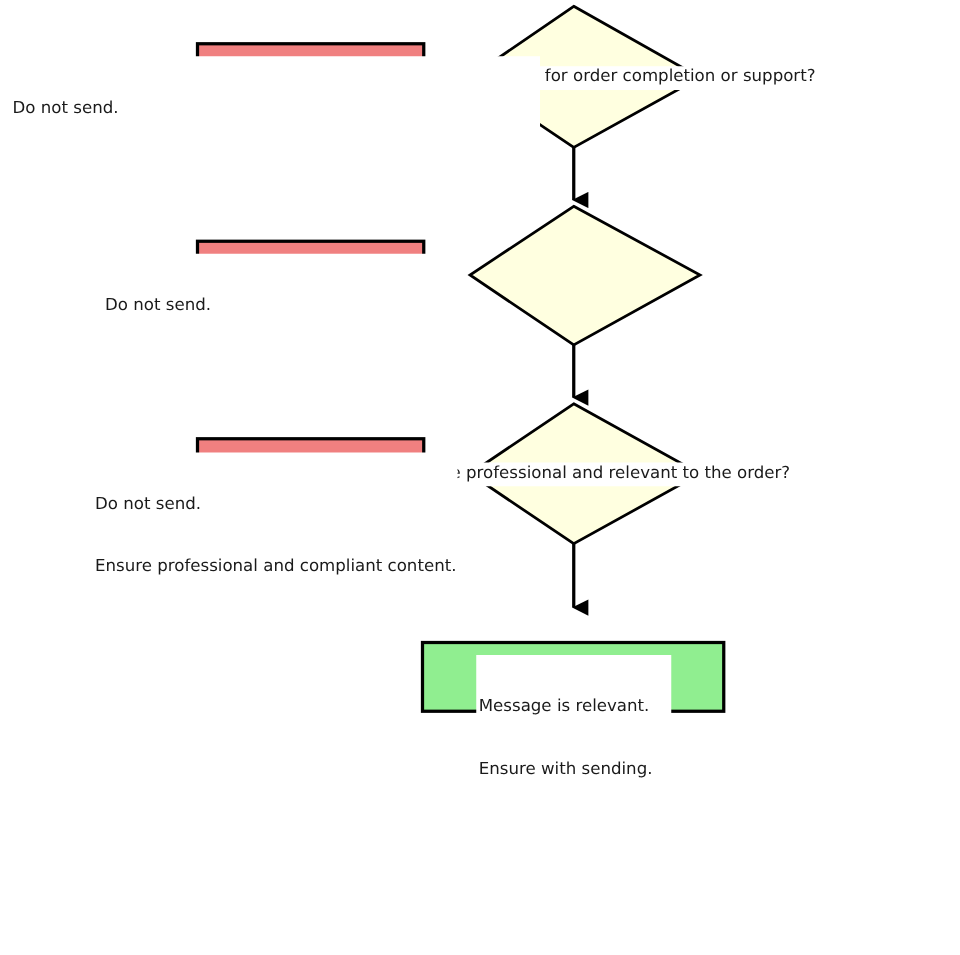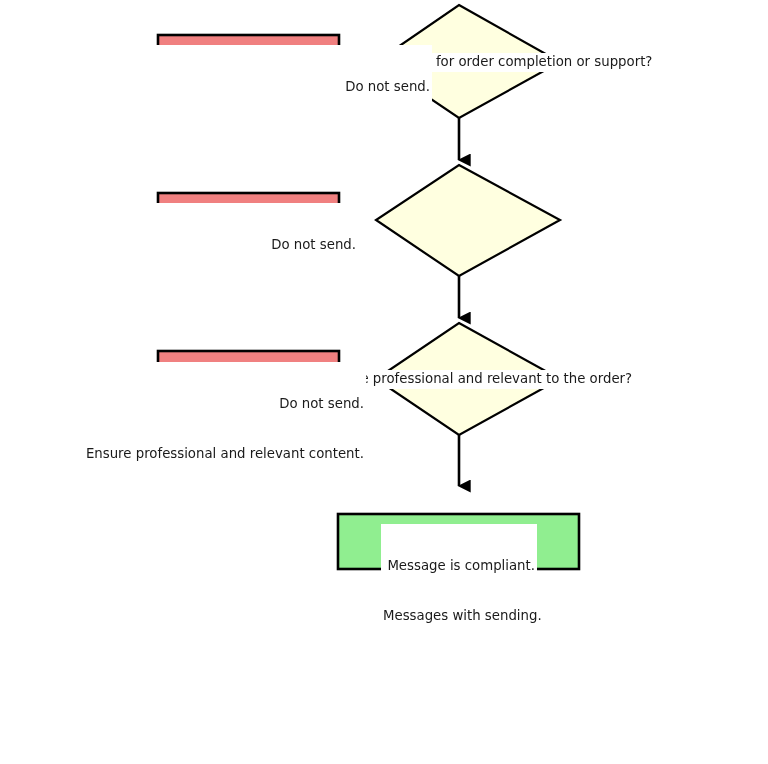--- a/index.html
+++ b/index.html
@@ -32,21 +32,21 @@
   }
 
   
   .label {
     position: absolute;
     background: #ffffff;
     color: #1a1a1a;
     font-size: 13.3px;
     line-height: 16.5px;
     white-space: pre;
-    text-align: right;
+    text-align: left;
     padding: 1px 2px;
   }
   .label.nowrap-left {
     text-align: left;
   }
 
   
   .diamond-label {
     z-index: 6;
   }
@@ -110,21 +110,21 @@
   <div class="label reject-label" style="left:8px; top:45px; width:420px;">
     <div>Do not send.</div>
   </div>
 
   <div class="label reject-label" style="left:82px; top:203px; width:272px;">
     <div>Do not send.</div>
   </div>
 
   <div class="label reject-label" style="left:74px; top:362px; width:288px;">
     <div>Do not send.</div>
-    <div>Ensure professional and relevant content.</div>
+    <div>Ensure professional and compliant content.</div>
   </div>
 
   <div class="label accept-label" style="left:381px; top:524px; width:152px;">
-    <div>Message is compliant.</div>
-    <div>Messages with sending.</div>
+    <div>Message is relevant.</div>
+    <div>Ensure with sending.</div>
   </div>
 
 </div>
 
 </body></html>

